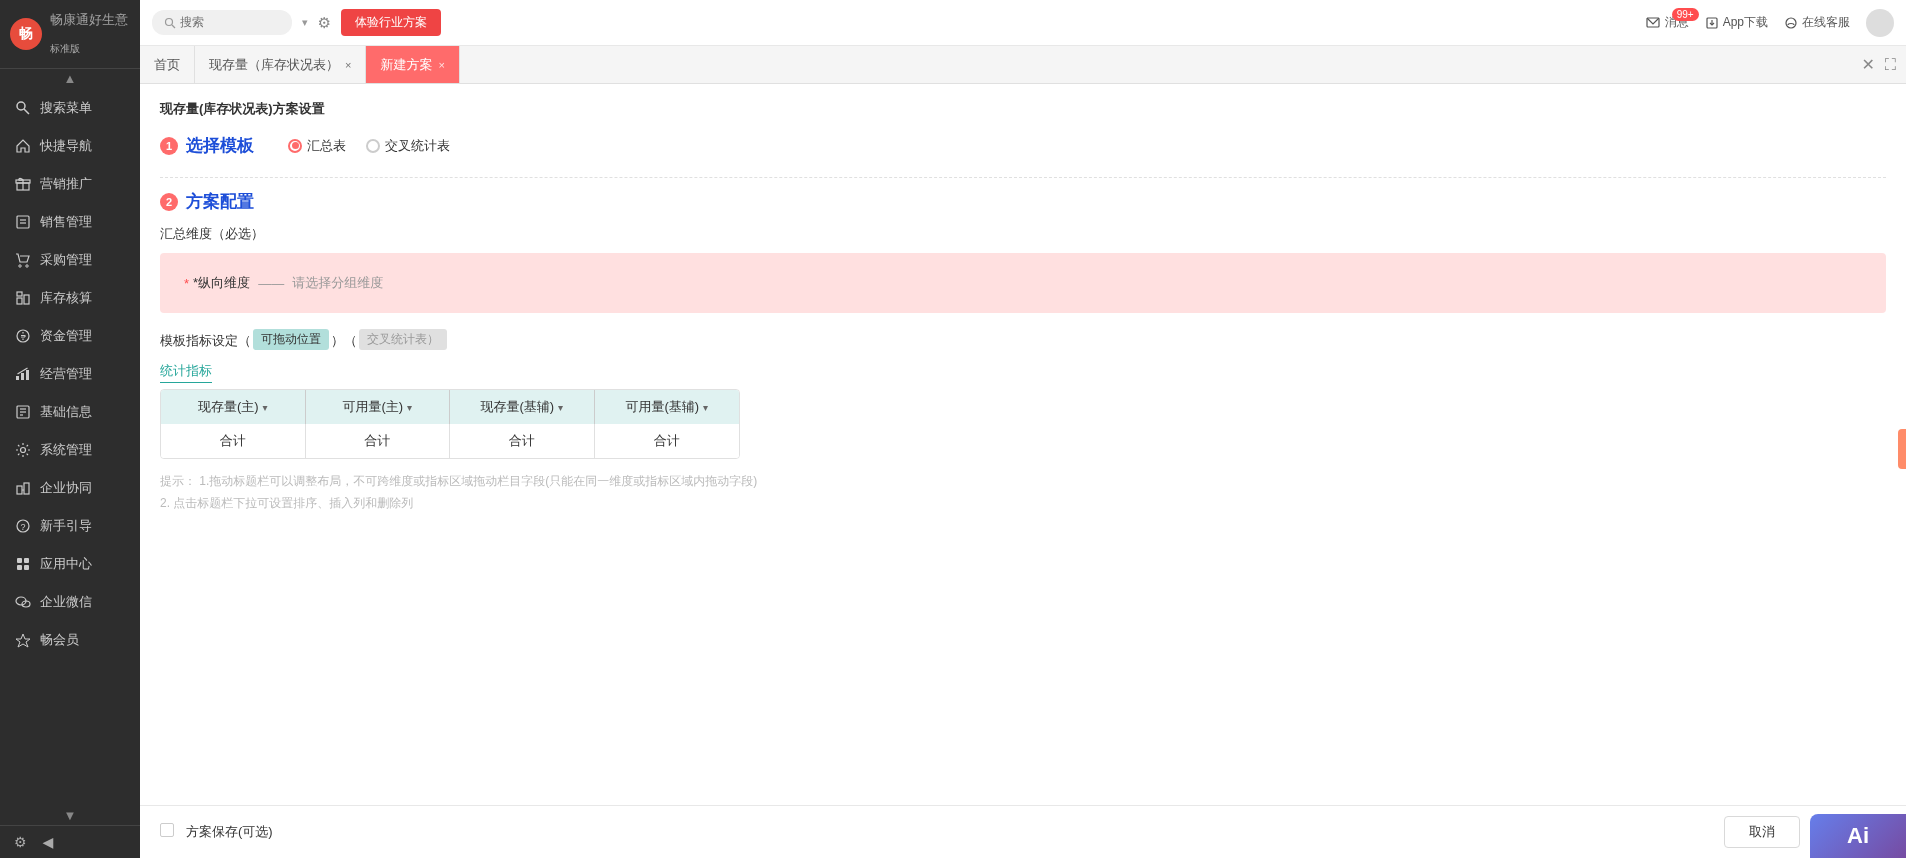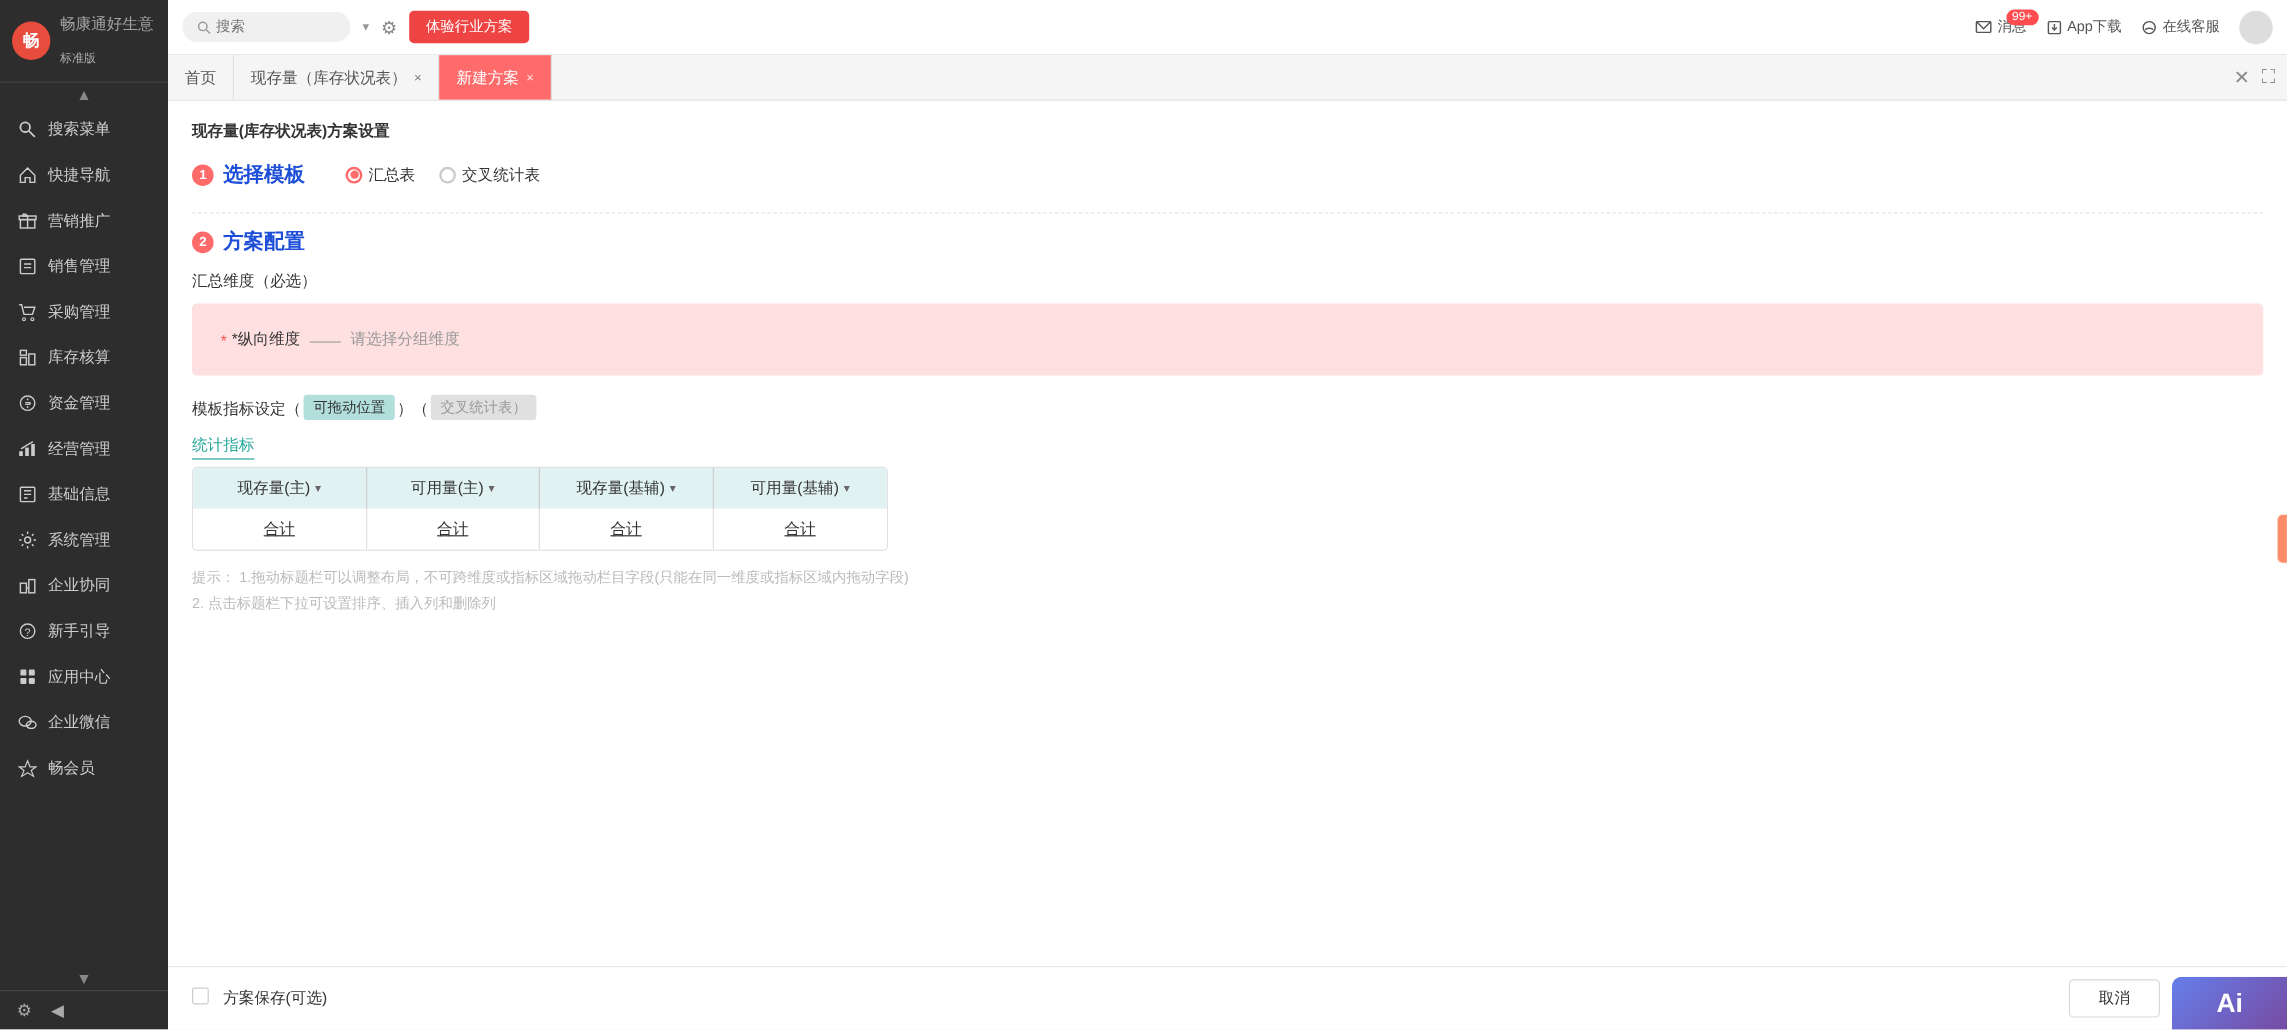--- a/index.html
+++ b/index.html
@@ -308,21 +308,20 @@
       display: grid;
       grid-template-columns: repeat(4, 1fr);
       background: #fff;
     }
     .stats-body-cell {
       padding: 8px 12px;
       font-size: 13px;
       color: #333;
       border-right: 1px solid #e0e0e0;
       text-align: center;
-      text-decoration: underline;
     }
     .stats-body-cell:last-child { border-right: none; }
 
     
     .tips-section {
       margin-top: 10px;
       color: #bbb;
       font-size: 12px;
       line-height: 1.8;
     }

